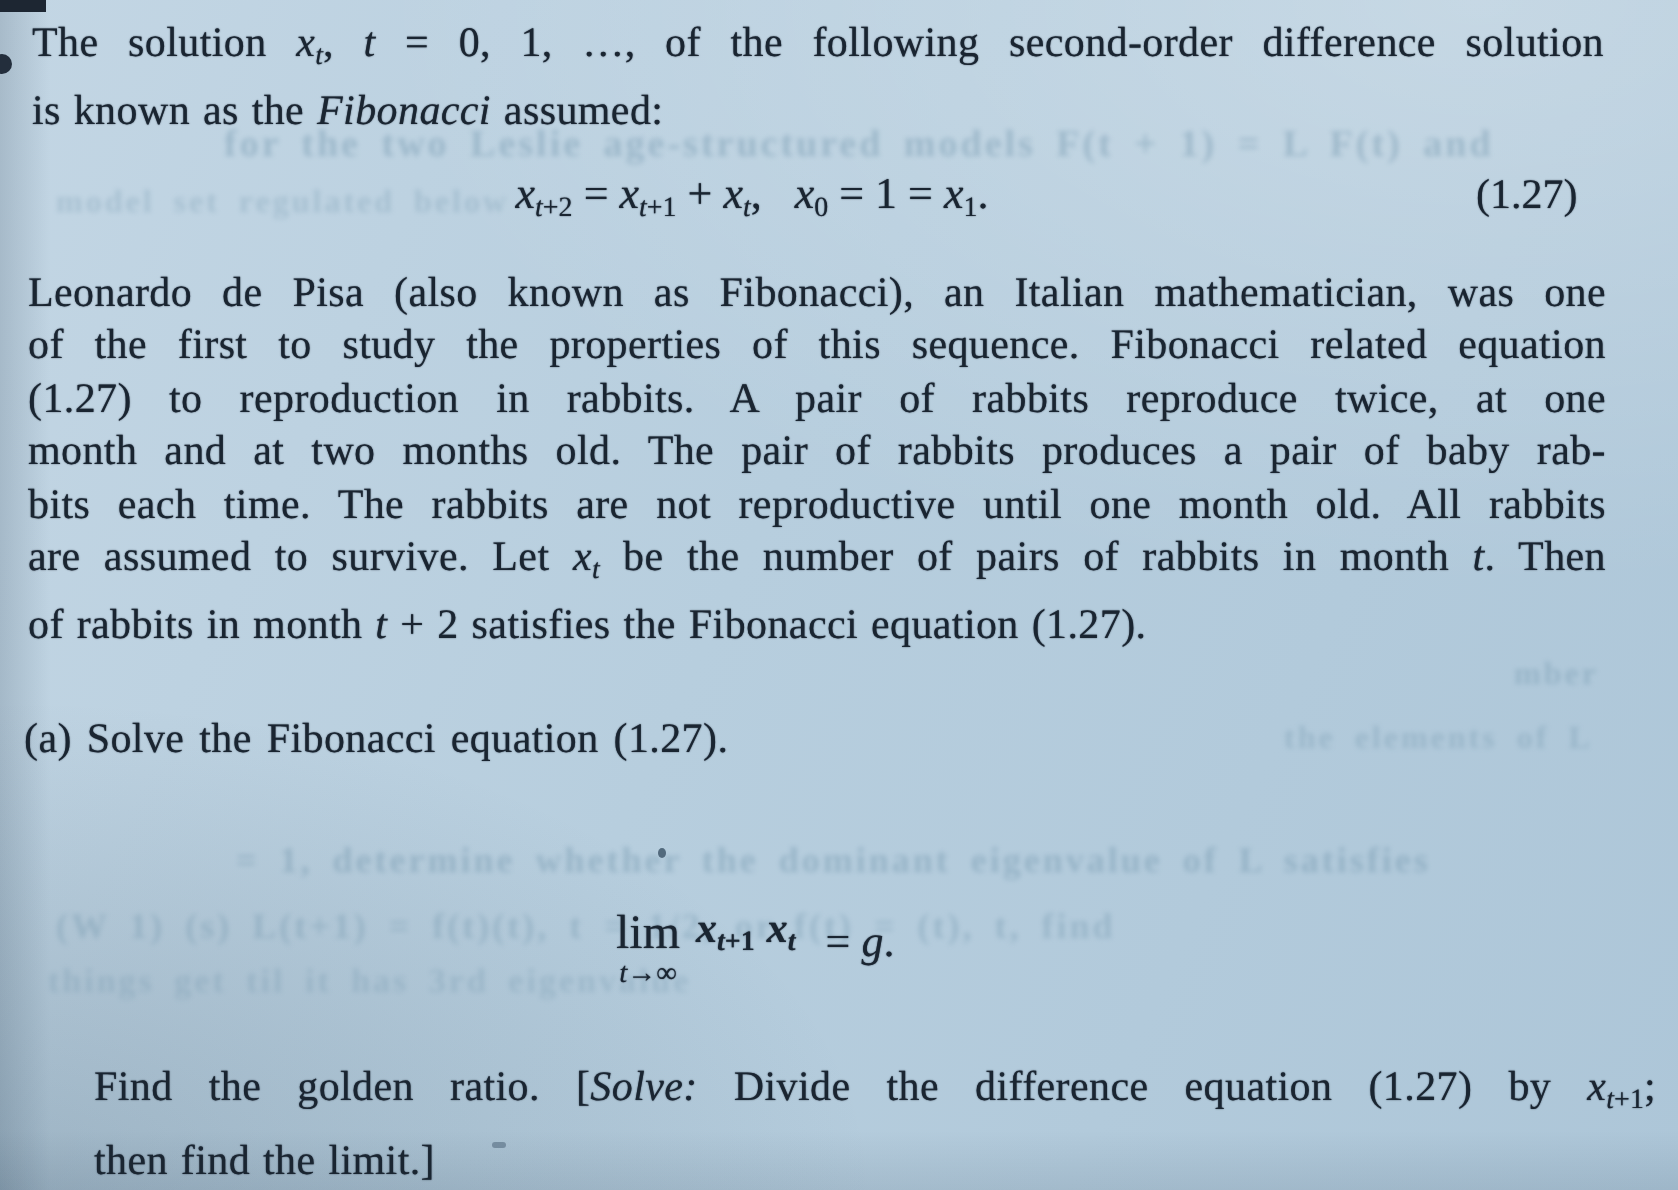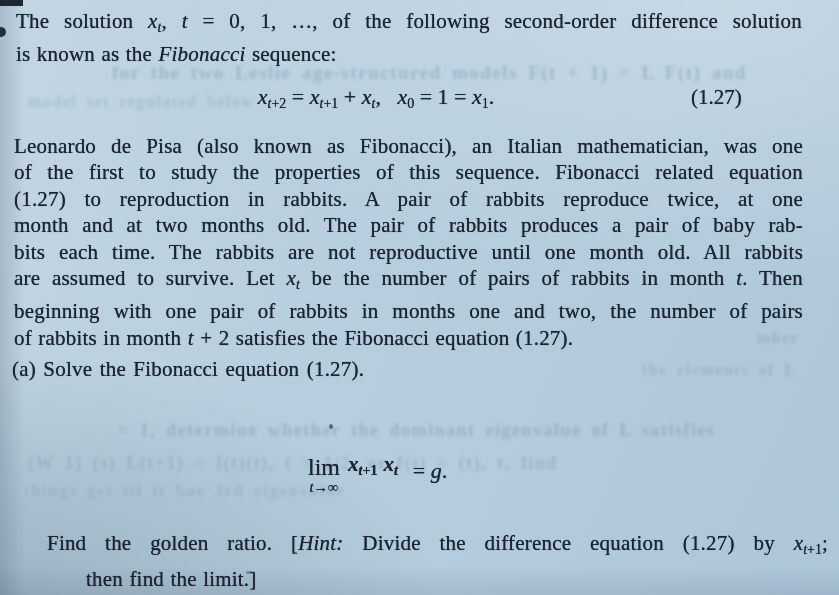--- a/index.html
+++ b/index.html
@@ -28,21 +28,21 @@
   .seg-i{font-style:italic;}
   .seg-sub{font-size:14px;vertical-align:-4px;letter-spacing:0;}
   .seg-isub{font-size:14px;vertical-align:-4px;font-style:italic;letter-spacing:0;}
   
   .eqrow{left:0;top:84px;width:663px;height:40px;}
   .eq-lhs{
     position:absolute;left:180px;top:0;width:392px;
     font-size:22px;text-align:center;text-shadow:0 0 0.7px rgba(16,26,40,0.85);
   }
   .eq-num{
-    position:absolute;left:691px;top:1px;font-size:21px;
+    position:absolute;left:738px;top:1px;font-size:21px;
     text-shadow:0 0 0.7px rgba(16,26,40,0.85);
   }
   
   .limeq{
     left:308px;top:441px;display:flex;align-items:center;
     font-size:21px;text-shadow:0 0 0.7px rgba(16,26,40,0.85);
   }
   .lim-block{display:flex;flex-direction:column;align-items:center;margin-top:16px;}
   .lim-word{font-size:24px;line-height:20px;}
   .lim-under{font-size:14.5px;line-height:14px;margin-top:3px;letter-spacing:0;}
@@ -78,36 +78,35 @@
 
   <div class="bar-top"></div>
   <div class="list-period"></div>
   <div class="dot-mid"></div>
   <div class="dash-small"></div>
 
   <div class="textlayer">
 
     <div class="block" style="left:16px;top:8px;width:786px;">
       <div class="line"><span>The solution </span><span class="seg-i">x</span><span class="seg-isub">t</span><span>, </span><span class="seg-i">t</span><span> = 0, 1, …, of the following second-order difference solution</span></div>
-      <div class="line noju"><span>is known as the </span><span class="seg-i">Fibonacci</span><span> sequence:</span></div>
+      <div class="line noju"><span>is known as the </span><span class="seg-i">Fibonacci</span><span> assumed:</span></div>
     </div>
 
     <div class="block eqrow">
       <div class="eq-lhs"><span class="seg-i">x</span><span class="seg-isub">t</span><span class="seg-sub">+2</span><span> = </span><span class="seg-i">x</span><span class="seg-isub">t</span><span class="seg-sub">+1</span><span> + </span><span class="seg-i">x</span><span class="seg-isub">t</span><span>,  </span><span class="seg-i">x</span><span class="seg-sub">0</span><span> = 1 = </span><span class="seg-i">x</span><span class="seg-sub">1</span><span>.</span></div>
       <div class="eq-num">(1.27)</div>
     </div>
 
     <div class="block" style="left:14px;top:133px;width:789px;">
       <div class="line"><span>Leonardo de Pisa (also known as Fibonacci), an Italian mathematician, was one</span></div>
       <div class="line"><span>of the first to study the properties of this sequence. Fibonacci related equation</span></div>
       <div class="line"><span>(1.27) to reproduction in rabbits. A pair of rabbits reproduce twice, at one</span></div>
       <div class="line"><span>month and at two months old. The pair of rabbits produces a pair of baby rab-</span></div>
       <div class="line"><span>bits each time. The rabbits are not reproductive until one month old. All rabbits</span></div>
       <div class="line"><span>are assumed to survive. Let </span><span class="seg-i">x</span><span class="seg-isub">t</span><span> be the number of pairs of rabbits in month </span><span class="seg-i">t</span><span>. Then</span></div>
-      <div class="line"><span>beginning with one pair of rabbits in months one and two, the number of pairs</span></div>
       <div class="line noju"><span>of rabbits in month </span><span class="seg-i">t</span><span> + 2 satisfies the Fibonacci equation (1.27).</span></div>
     </div>
 
     <div class="block" style="left:12px;top:356px;width:790px;">
       <div class="line noju" style="word-spacing:2px;"><span>(a) Solve the Fibonacci equation (1.27).</span></div>
     </div>
 
 
     <div class="block limeq">
       <div class="lim-block">
@@ -116,18 +115,18 @@
       </div>
       <div class="frac">
         <span class="num"><span class="seg-i">x</span><span class="seg-isub">t</span><span class="seg-sub">+1</span></span>
         <span class="bar"></span>
         <span class="den"><span class="seg-i">x</span><span class="seg-isub">t</span></span>
       </div>
       <span class="lim-rhs"><span>= </span><span class="seg-i">g</span><span>.</span></span>
     </div>
 
     <div class="block" style="left:47px;top:529px;width:781px;">
-      <div class="line" style="line-height:29.5px;"><span>Find the golden ratio. [</span><span class="seg-i">Hint:</span><span> Divide the difference equation (1.27) by </span><span class="seg-i">x</span><span class="seg-isub">t</span><span class="seg-sub">+1</span><span>;</span></div>
-      <div class="line noju" style="line-height:29.5px;margin-left:39px;"><span>then find the limit.]</span></div>
+      <div class="line" style="line-height:29.5px;"><span>Find the golden ratio. [</span><span class="seg-i">Solve:</span><span> Divide the difference equation (1.27) by </span><span class="seg-i">x</span><span class="seg-isub">t</span><span class="seg-sub">+1</span><span>;</span></div>
+      <div class="line noju" style="line-height:29.5px;"><span>then find the limit.]</span></div>
     </div>
 
   </div>
 </div>
 
 </body></html>

